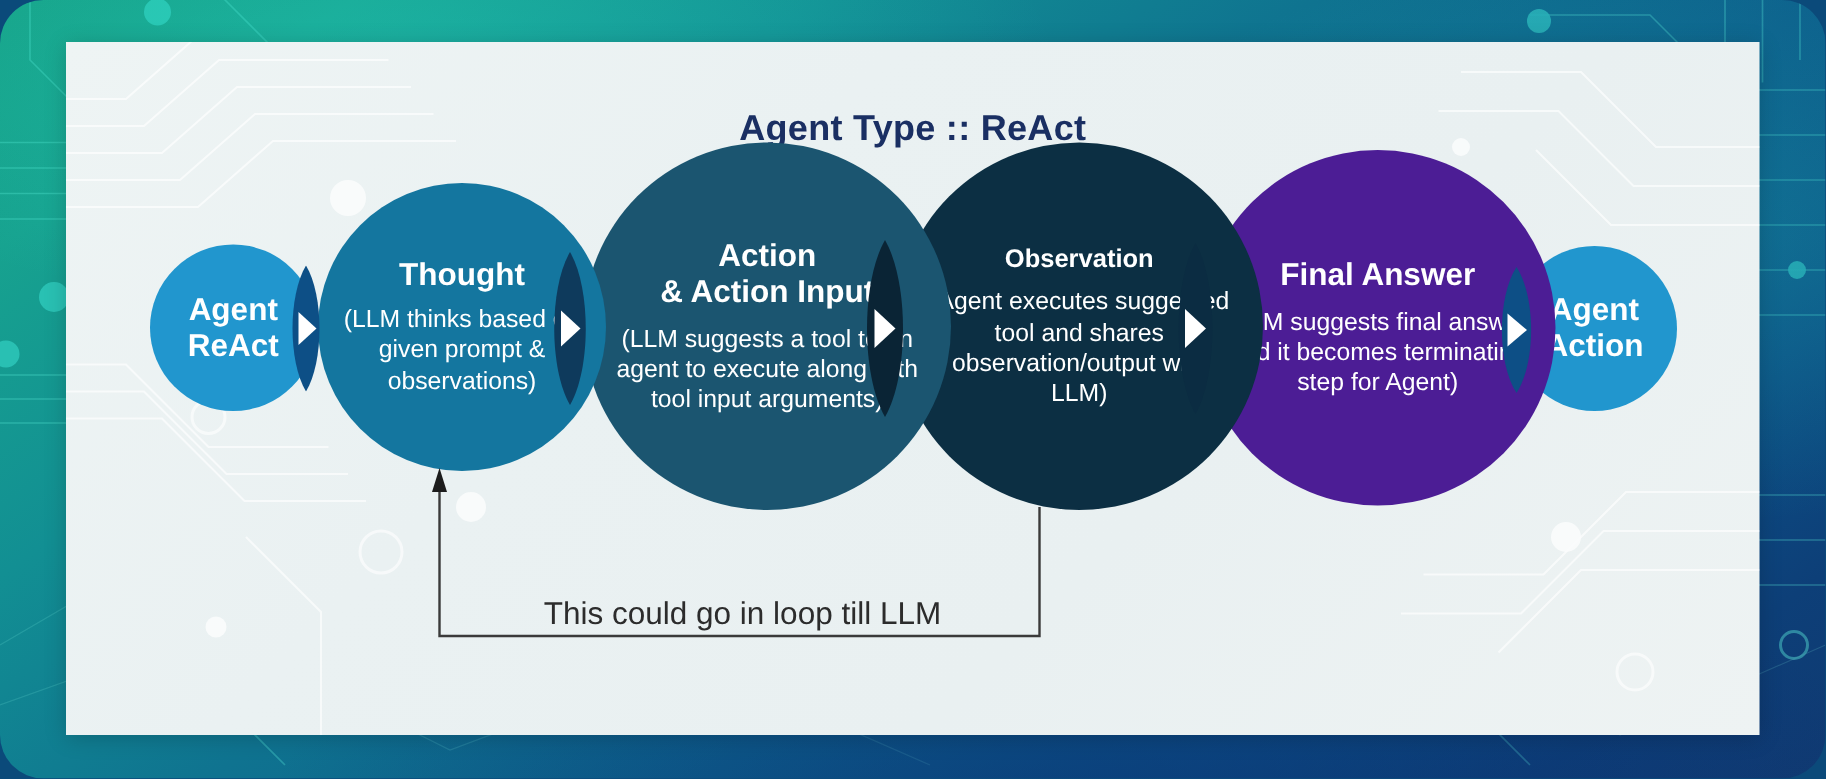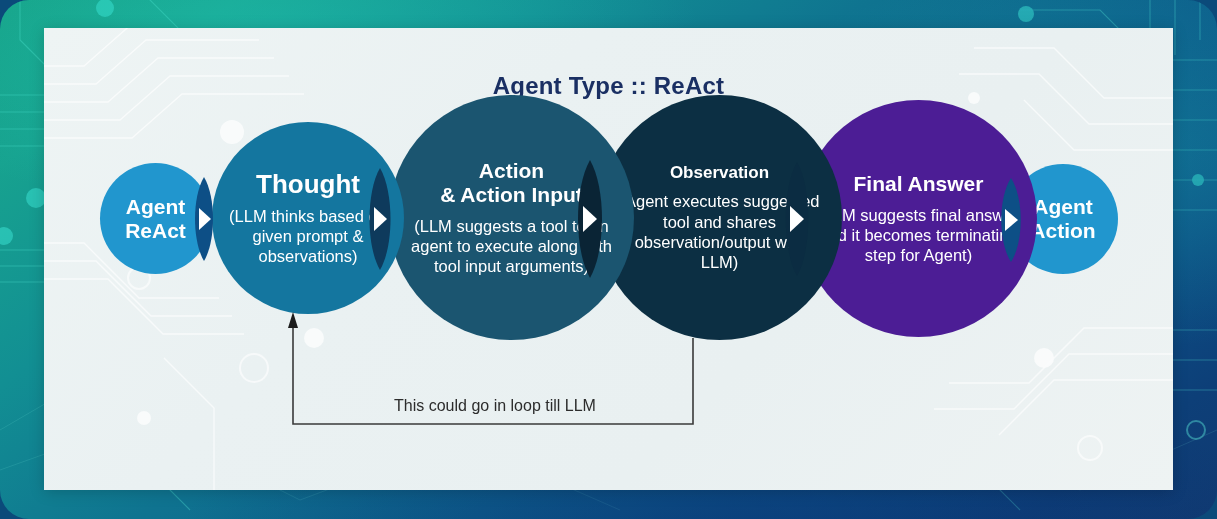--- a/index.html
+++ b/index.html
@@ -47,21 +47,21 @@
     display:flex;flex-direction:column;align-items:center;justify-content:center;
     text-align:center;color:#ffffff;box-sizing:border-box;
   }
   .node .hd{font-weight:bold;line-height:1.14;}
   .node .bd{line-height:1.22;font-weight:400;}
 
   #n-start{left:100px;top:163px;width:111px;height:111px;background:#2196ce;z-index:6;}
   #n-start .hd{font-size:21px;}
 
   #n-thought{left:212px;top:122px;width:192px;height:192px;background:#14769f;z-index:5;padding:0 14px;}
-  #n-thought .hd{font-size:26px;margin-bottom:7px;}
+  #n-thought .hd{font-size:21px;margin-bottom:7px;}
   #n-thought .bd{font-size:16.5px;}
 
   #n-action{left:389px;top:95px;width:245px;height:245px;background:#1b5570;z-index:4;padding:0 18px;}
   #n-action .hd{font-size:21px;margin-bottom:9px;}
   #n-action .bd{font-size:16.5px;}
 
   #n-observation{left:597px;top:95px;width:245px;height:245px;background:#0c2f43;z-index:3;padding:0 20px;}
   #n-observation .hd{font-size:17px;margin-bottom:9px;}
   #n-observation .bd{font-size:16.5px;}
 
@@ -73,21 +73,21 @@
   #n-finish .hd{font-size:21px;}
 
   
   .lens{position:absolute;z-index:8;}
   .lens svg{display:block;}
 
   
   .loop{position:absolute;left:0;top:0;z-index:9;}
   .loop-text{
     position:absolute;left:350px;top:396px;width:290px;
-    text-align:center;font-size:16px;color:#2c2c2c;line-height:1.3;
+    text-align:center;font-size:21px;color:#2c2c2c;line-height:1.3;
     z-index:10;
   }
 </style>
 </head>
 <body>
 
 <div id="stage">
 
   <div class="bg">
     <svg class="bg-circuit" viewBox="0 0 1217 519" preserveAspectRatio="none">

